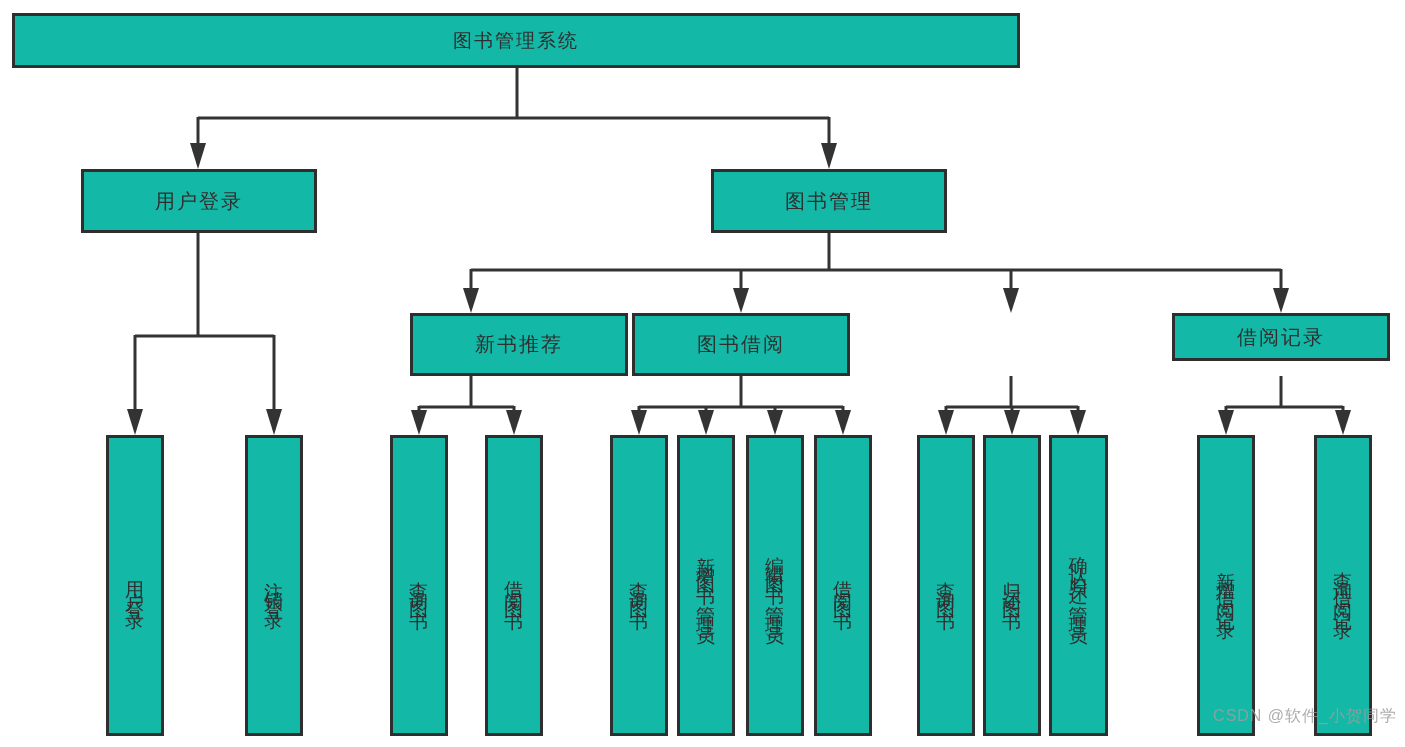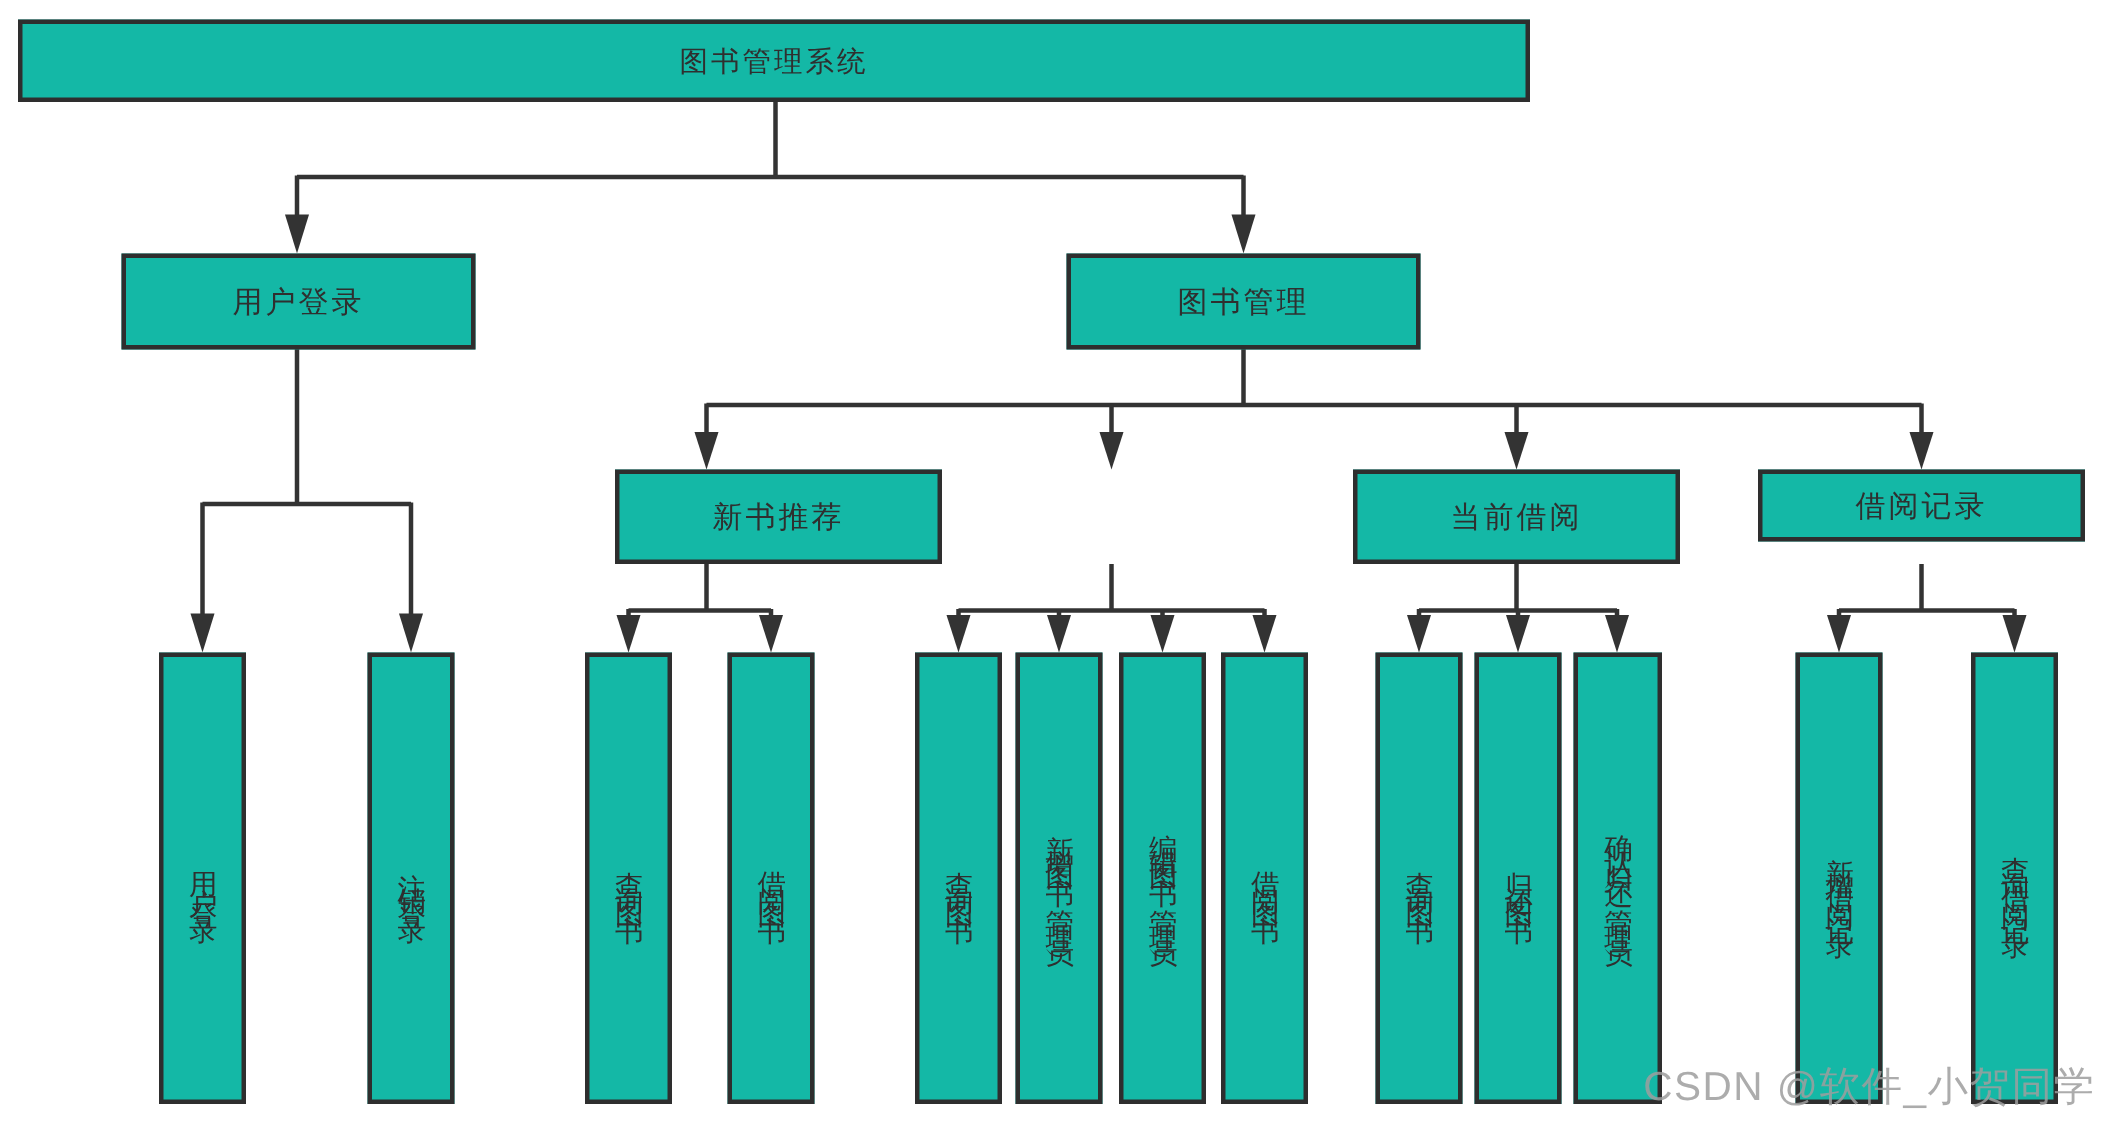--- a/index.html
+++ b/index.html
@@ -45,21 +45,21 @@
     font-size: 19px;
     letter-spacing: 10px;
     line-height: 1;
     white-space: nowrap;
   }
   #watermark {
     position: absolute;
     right: 8px;
     top: 706px;
     z-index: 5;
-    font-size: 27px;
+    font-size: 16px;
     color: rgba(158, 158, 158, 0.85);
     letter-spacing: 1px;
     white-space: nowrap;
     text-align: center;
   }
 </style>
 </head>
 <body>
 
 <div id="stage">
@@ -144,22 +144,22 @@
   <div class="node" style="left:81px; top:169px; width:236px; height:64px;">
     <span class="lbl">用户登录</span>
   </div>
   <div class="node" style="left:711px; top:169px; width:236px; height:64px;">
     <span class="lbl">图书管理</span>
   </div>
 
   <div class="node" style="left:362px; top:313px; width:218px; height:63px;margin-left:48px;">
     <span class="lbl">新书推荐</span>
   </div>
-  <div class="node" style="left:902px; top:313px; width:218px; height:63px;">
-    <span class="lbl">当前借阅</span>
+  <div class="node" style="left:632px; top:313px; width:218px; height:63px;">
+    <span class="lbl">图书借阅</span>
   </div>
   <div class="node" style="left:1172px; top:313px; width:218px; height:48px;">
     <span class="lbl">借阅记录</span>
   </div>
 
   <div class="node leaf" style="left:106px; top:435px; width:58px; height:301px;">
     <span class="lbl">用户登录</span>
   </div>
   <div class="node leaf" style="left:245px; top:435px; width:58px; height:301px;">
     <span class="lbl">注销登录</span>

